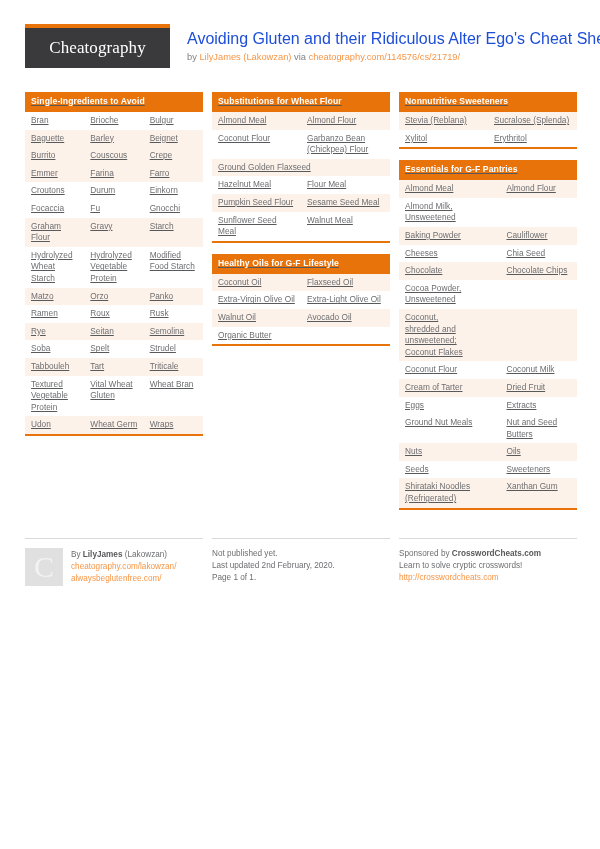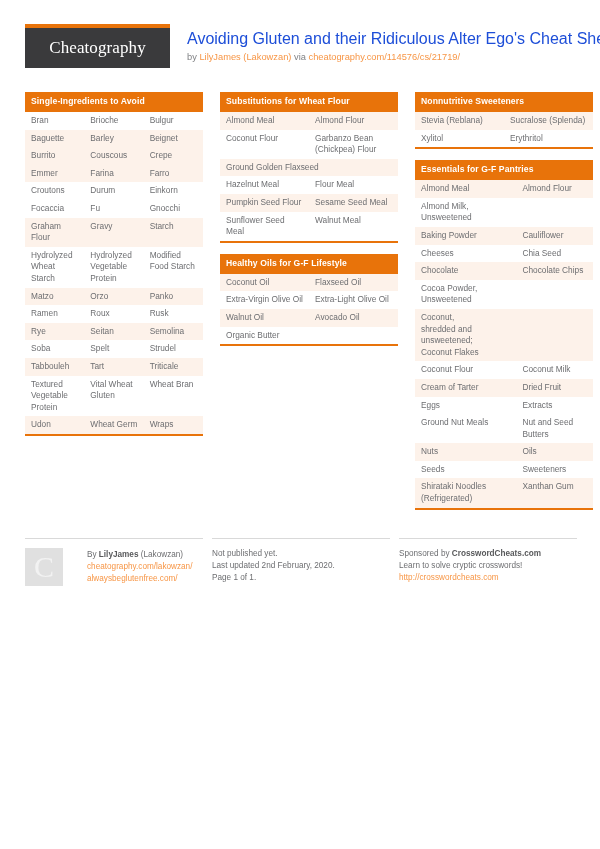--- a/index.html
+++ b/index.html
@@ -58,22 +58,23 @@
     line-height: 14px;
     margin-top: 3px;
     white-space: nowrap;
   }
   .sheet-byline .lnk { color: #f79646; }
   .sheet-byline .lnk2 { color: #f79646; margin-top: 20px; }
 
   
   .columns {
     display: flex;
-    gap: 17px;
+    gap: 9px;
     align-items: flex-start;
+    text-decoration: underline;
   }
   .col { width: 178px; flex: 0 0 178px; }
 
   
   .block {
     margin-bottom: 11px;
     border-bottom: 2px solid #e8730a;
     background: #ffffff;
   }
   .block-title {
@@ -119,21 +120,21 @@
   }
   .fcol {
     width: 178px;
     flex: 0 0 178px;
     border-top: 1px solid #d9d9d9;
     padding-top: 9px;
     font-size: 8.2px;
     line-height: 12.4px;
     color: #6d6e71;
   }
-  .fcol-inner { display: flex; gap: 24px; }
+  .fcol-inner { display: flex; gap: 8px; }
   .avatar {
     width: 38px;
     height: 38px;
     flex: 0 0 38px;
     background: #e0e0e0;
     color: #f2f2f2;
     font-family: "Liberation Serif", serif;
     font-size: 30px;
     line-height: 38px;
     text-align: center;

